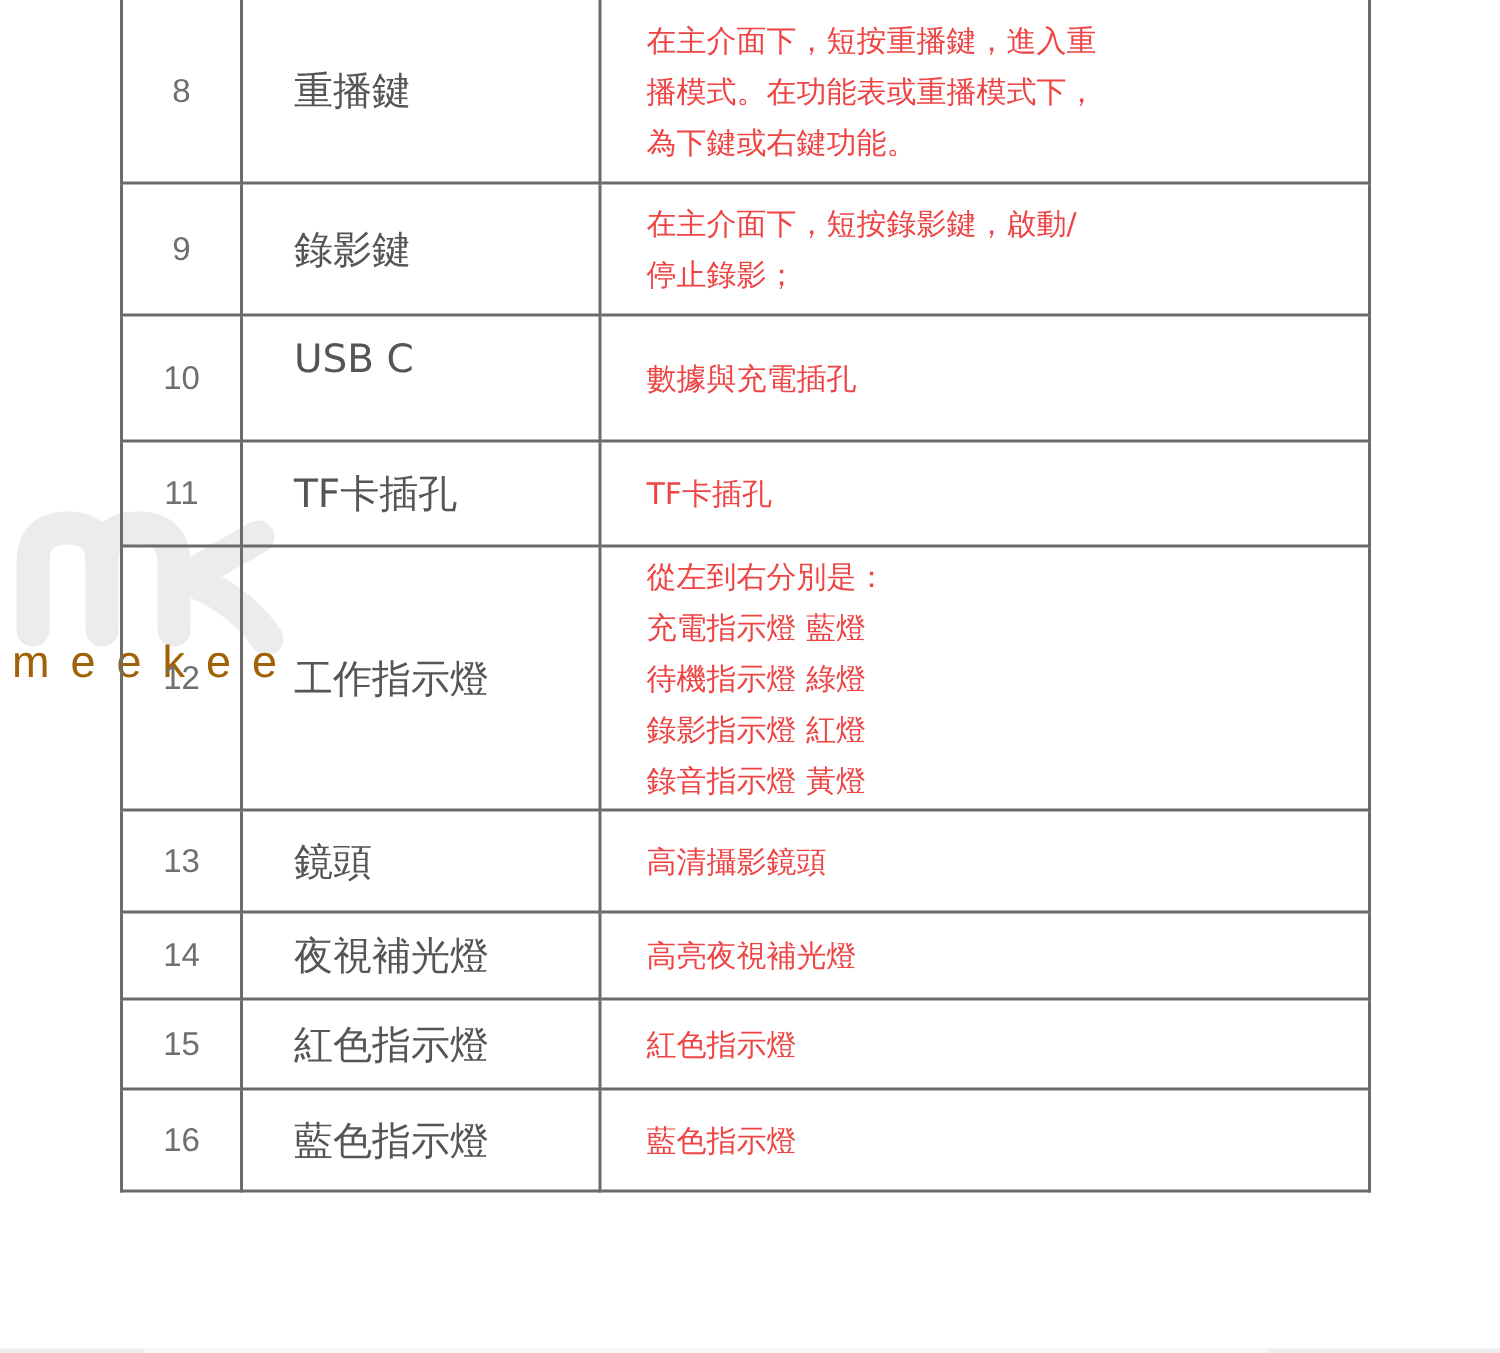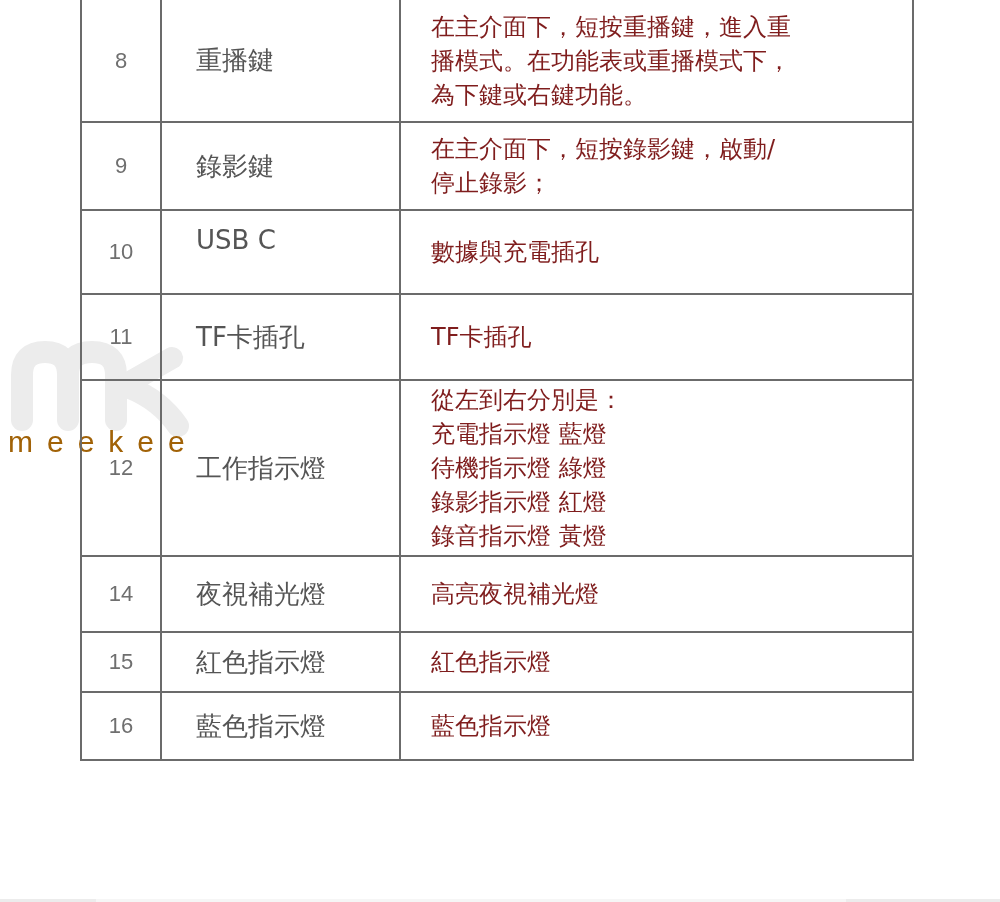--- a/index.html
+++ b/index.html
@@ -18,21 +18,21 @@
   table.spec {
     position:absolute; left:80px; top:-2px; z-index:1;
     border-collapse:collapse; width:834px;
     background:transparent;
   }
   table.spec td {
     border:2px solid #6b6b6b; padding:0; vertical-align:middle;
   }
   td.num { width:78px; text-align:center; font-size:22px; color:#6f6f6f; font-family:"Liberation Sans",sans-serif; }
   td.name { width:203px; padding-left:34px !important; font-size:26px; color:#555;margin-top:18px; }
-  td.desc { padding-left:30px !important; font-size:24px; color:#7f1d1d; line-height:34px; }
+  td.desc { padding-left:30px !important; font-size:20px; color:#ef4444; line-height:34px; }
   td.desc .line { display:block; white-space:nowrap; }
   .footer-bar {
     position:absolute; left:0; top:899px; width:1000px; height:3px; background:#ececec;
   }
   .footer-bar .mid { position:absolute; left:96px; width:750px; top:0; height:3px; background:#f6f6f6; }
 </style>
 </head>
 <body>
 
 <svg class="watermark" viewBox="0 0 220 140" xmlns="http://www.w3.org/2000/svg">
@@ -64,39 +64,46 @@
         <span class="line">停止錄影；</span>
       </td>
     </tr>
     <tr style="height:84px">
       <td class="num">10</td>
       <td class="name" style="vertical-align:top;padding-top:14px;">USB C</td>
       <td class="desc">
         <span class="line">數據與充電插孔</span>
       </td>
     </tr>
-    <tr style="height:86px">
+    <tr style="height:70px">
       <td class="num">11</td>
       <td class="name">TF卡插孔</td>
       <td class="desc">
         <span class="line">TF卡插孔</span>
       </td>
     </tr>
     <tr style="height:176px">
       <td class="num">12</td>
       <td class="name">工作指示燈</td>
       <td class="desc">
         <span class="line">從左到右分別是：</span>
         <span class="line">充電指示燈 藍燈</span>
         <span class="line">待機指示燈 綠燈</span>
         <span class="line">錄影指示燈 紅燈</span>
         <span class="line">錄音指示燈 黃燈</span>
       </td>
     </tr>
-    <tr style="height:76px">
+    <tr style="height:68px">
+      <td class="num">13</td>
+      <td class="name">鏡頭</td>
+      <td class="desc">
+        <span class="line">高清攝影鏡頭</span>
+      </td>
+    </tr>
+    <tr style="height:58px">
       <td class="num">14</td>
       <td class="name">夜視補光燈</td>
       <td class="desc">
         <span class="line">高亮夜視補光燈</span>
       </td>
     </tr>
     <tr style="height:60px">
       <td class="num">15</td>
       <td class="name">紅色指示燈</td>
       <td class="desc">

